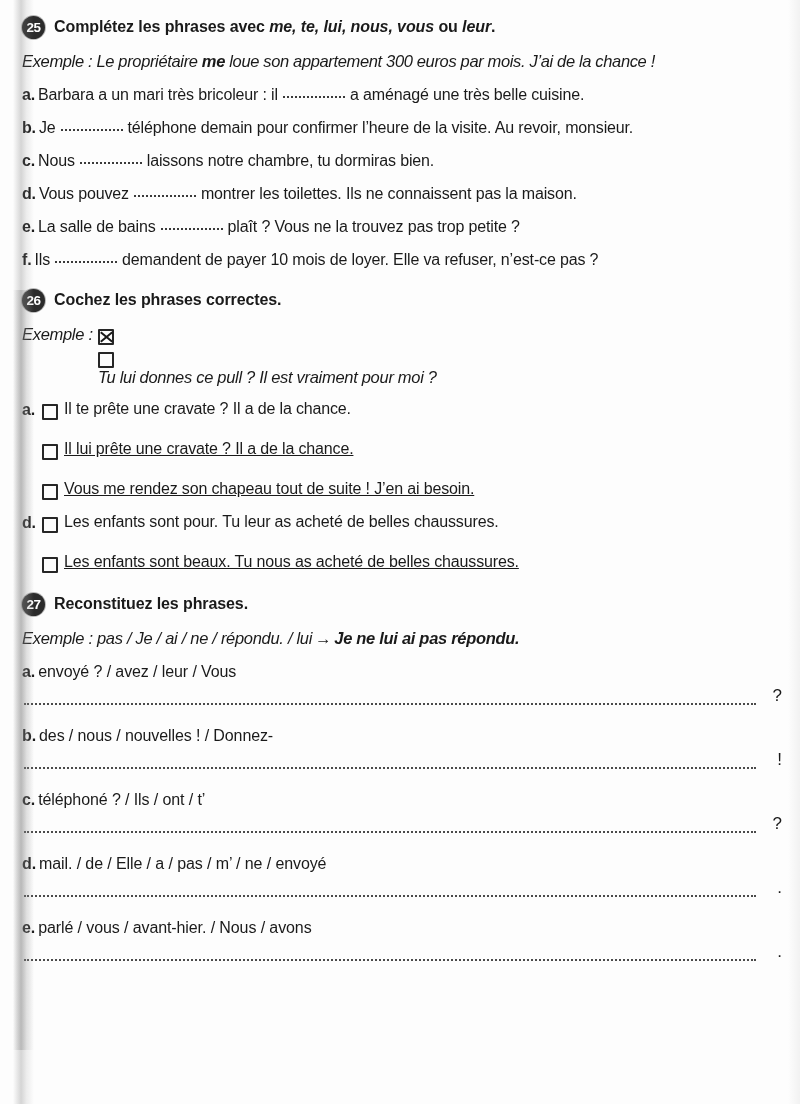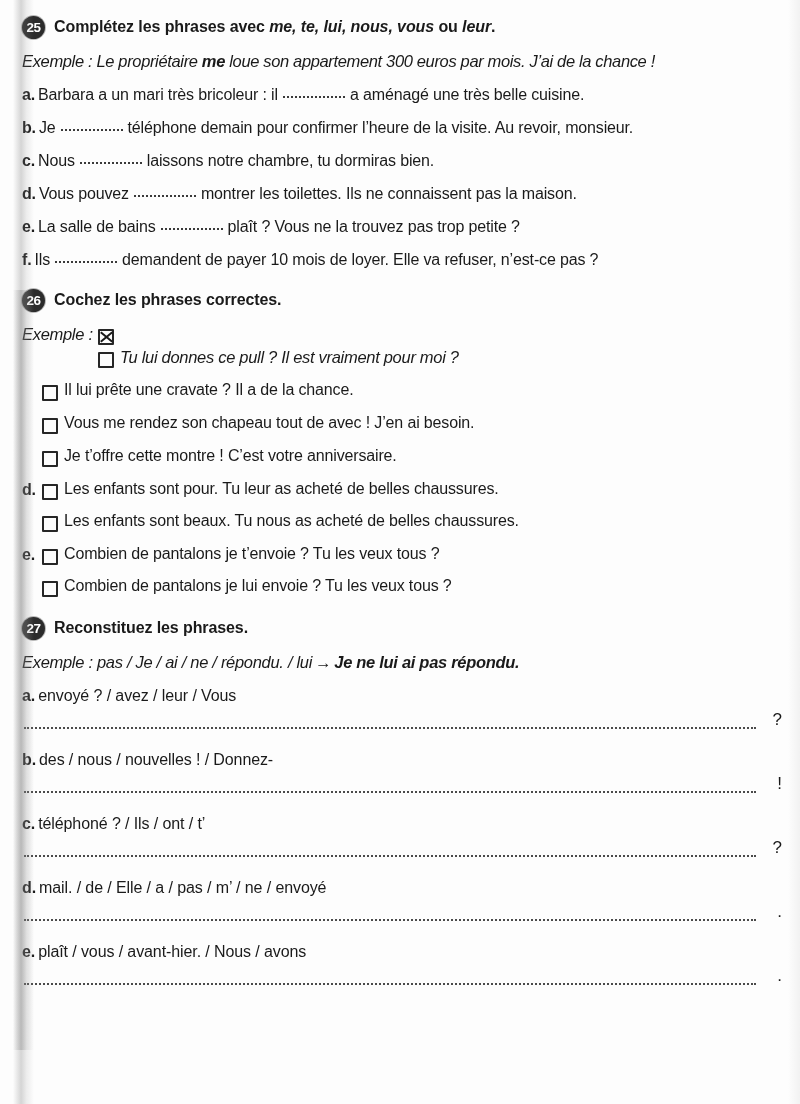--- a/index.html
+++ b/index.html
@@ -106,21 +106,21 @@
   
   .chk-group { margin-top: 13px; }
   .chk-row {
     display: flex;
     align-items: flex-start;
     font-size: 16px;
     margin-top: 3px;
     letter-spacing: -0.15px;
     white-space: nowrap;
   }
-  .chk-row.second { margin-top: 12px; }
+  .chk-row.second { margin-top: 20px; text-decoration: underline; }
   .chk-row .ltr {
     font-weight: bold;
     width: 20px;
     flex: 0 0 20px;
     padding-top: 1px;
   }
   .chk-row .ltr.blank-letter { visibility: hidden; }
   .box {
     flex: 0 0 auto;
     position: relative;
@@ -145,21 +145,21 @@
     font-size: 16.5px;
     font-style: italic;
     margin-top: 13px;
     letter-spacing: -0.3px;
   }
   .ex26-example .row {
     display: flex;
     align-items: flex-start;
     white-space: nowrap;
   }
-  .ex26-example .row.sub { padding-left: 76px; margin-top: 3px; }
+  .ex26-example .row.sub { padding-left: 76px; margin-top: 3px; flex-direction: column; }
   .ex26-example .lead { padding-right: 5px; font-style: italic; }
   .ex26-example b { font-weight: bold; font-style: italic; }
 
   
   .recon-item {
     font-size: 16px;
     margin-top: 15px;
     letter-spacing: -0.1px;
     white-space: nowrap;
   }
@@ -241,68 +241,56 @@
         <span class="lead">Exemple :</span>
         <span class="box checked"></span>
       </div>
       <div class="row sub">
         <span class="box"></span>
         <span class="txt">Tu lui donnes ce pull ? Il est vraiment pour moi ?</span>
       </div>
     </div>
 
     <div class="chk-group">
+      <div class="chk-row">
+        <span class="ltr">a.</span>
+        <span class="box"></span>
+        <span class="txt">Il te prête une cravate ? Il a de la chance.</span>
+      </div>
       <div class="chk-row second">
         <span class="ltr blank-letter">x</span>
         <span class="box"></span>
         <span class="txt">Il lui prête une cravate ? Il a de la chance.</span>
       </div>
     </div>
 
     <div class="chk-group">
       <div class="chk-row second">
         <span class="ltr blank-letter">x</span>
         <span class="box"></span>
-        <span class="txt">Vous me rendez son chapeau tout de avec ! J’en ai besoin.</span>
+        <span class="txt">Vous me rendez son chapeau tout de suite ! J’en ai besoin.</span>
       </div>
     </div>
 
     <div class="chk-group">
-      <div class="chk-row second">
-        <span class="ltr blank-letter">x</span>
-        <span class="box"></span>
-        <span class="txt">Je t’offre cette montre ! C’est votre anniversaire.</span>
-      </div>
     </div>
 
     <div class="chk-group">
       <div class="chk-row">
         <span class="ltr">d.</span>
         <span class="box"></span>
         <span class="txt">Les enfants sont pour. Tu leur as acheté de belles chaussures.</span>
       </div>
       <div class="chk-row second">
         <span class="ltr blank-letter">x</span>
         <span class="box"></span>
         <span class="txt">Les enfants sont beaux. Tu nous as acheté de belles chaussures.</span>
       </div>
     </div>
 
-    <div class="chk-group">
-      <div class="chk-row">
-        <span class="ltr">e.</span>
-        <span class="box"></span>
-        <span class="txt">Combien de pantalons je t’envoie ? Tu les veux tous ?</span>
-      </div>
-      <div class="chk-row second">
-        <span class="ltr blank-letter">x</span>
-        <span class="box"></span>
-        <span class="txt">Combien de pantalons je lui envoie ? Tu les veux tous ?</span>
-      </div>
-    </div>
   </section>
 
   <section class="exercise sp-27">
     <div class="ex-head">
       <div class="badge">27</div>
       <div class="ex-title">Reconstituez les phrases.</div>
     </div>
 
     <div class="ex27-example"><span>Exemple : </span><span>pas / Je / ai / ne / répondu. / lui</span><span class="arrow">→</span><b>Je ne lui ai pas répondu.</b></div>
 
@@ -332,21 +320,21 @@
 
     <div class="recon-item">
       <span class="ltr">d.</span><span>mail. / de / Elle / a / pas / m’ / ne / envoyé</span>
     </div>
     <div class="answer-line">
       <span class="dots"></span>
       <span class="endmark">.</span>
     </div>
 
     <div class="recon-item">
-      <span class="ltr">e.</span><span>plaît / vous / avant-hier. / Nous / avons</span>
+      <span class="ltr">e.</span><span>parlé / vous / avant-hier. / Nous / avons</span>
     </div>
     <div class="answer-line">
       <span class="dots"></span>
       <span class="endmark">.</span>
     </div>
   </section>
 
 </div>
 
 </body></html>

